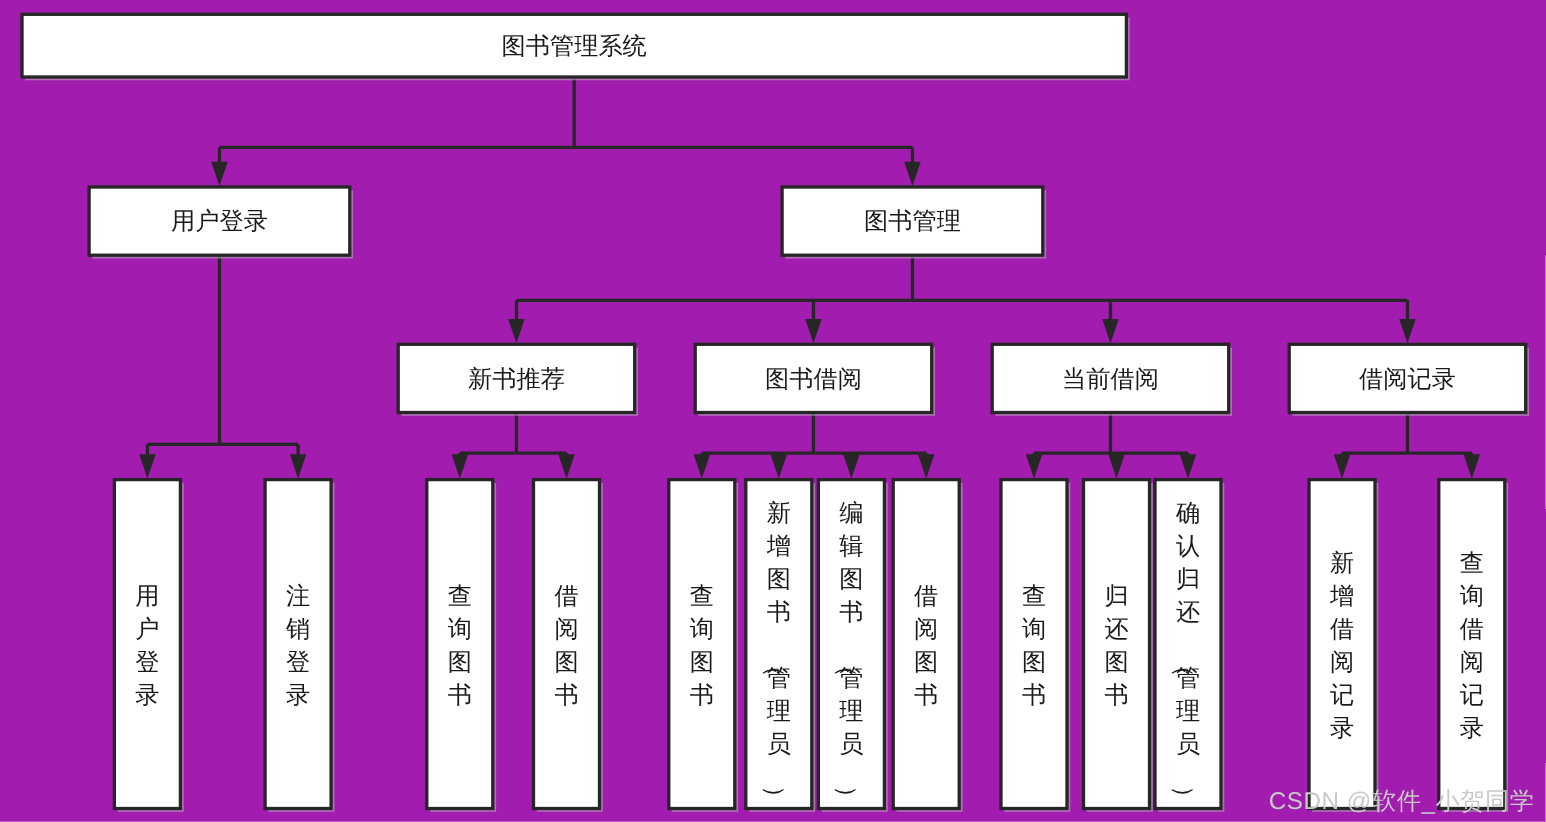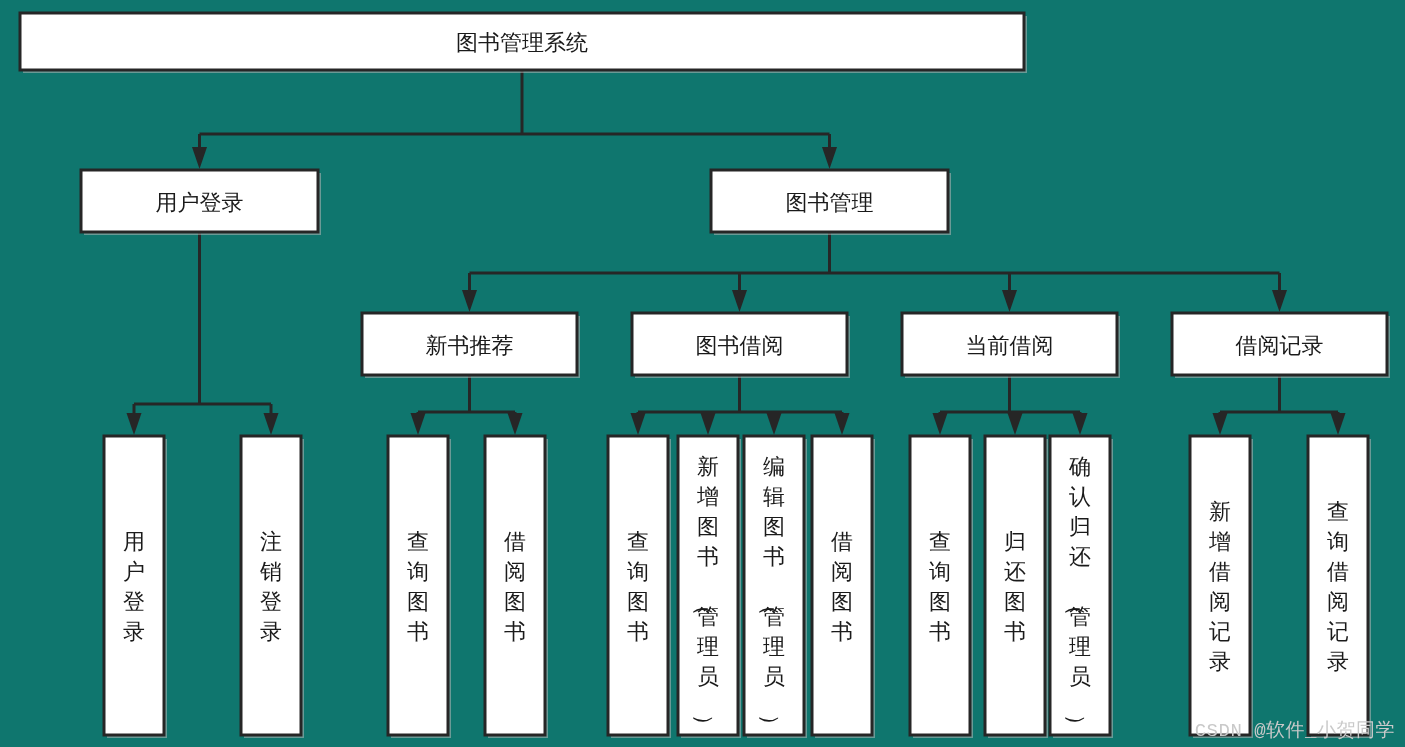--- a/index.html
+++ b/index.html
@@ -10,21 +10,21 @@
   body {
     width: 1405px;
     height: 747px;
     font-family: "DejaVu Sans", "Liberation Sans", sans-serif;
     overflow: hidden;
   }
   #diagram-root {
     position: relative;
     width: 1405px;
     height: 747px;
-    background: #0f766e;
+    background: #a21caf;
   }
   svg.canvas {
     position: absolute;
     inset: 0;
     width: 1405px;
     height: 747px;
     display: block;
   }
   .node-box {
     fill: #ffffff;
@@ -54,22 +54,22 @@
   .node-label-v {
     font-family: "DejaVu Sans", "Liberation Sans", sans-serif;
     font-size: 22px;
     fill: #1a1a1a;
     text-anchor: middle;
   }
   .watermark {
     position: absolute;
     right: 10px;
     bottom: 4px;
-    font-family: Liberation Mono, monospace;
-    font-size: 19px;
+    font-family: Liberation Sans, sans-serif;
+    font-size: 22px;
     color: #c9c9c9;
     letter-spacing: 0.5px;
     white-space: nowrap;
     user-select: none;
     margin-left: 45px;
   }
 </style>
 </head>
 <body>
 

